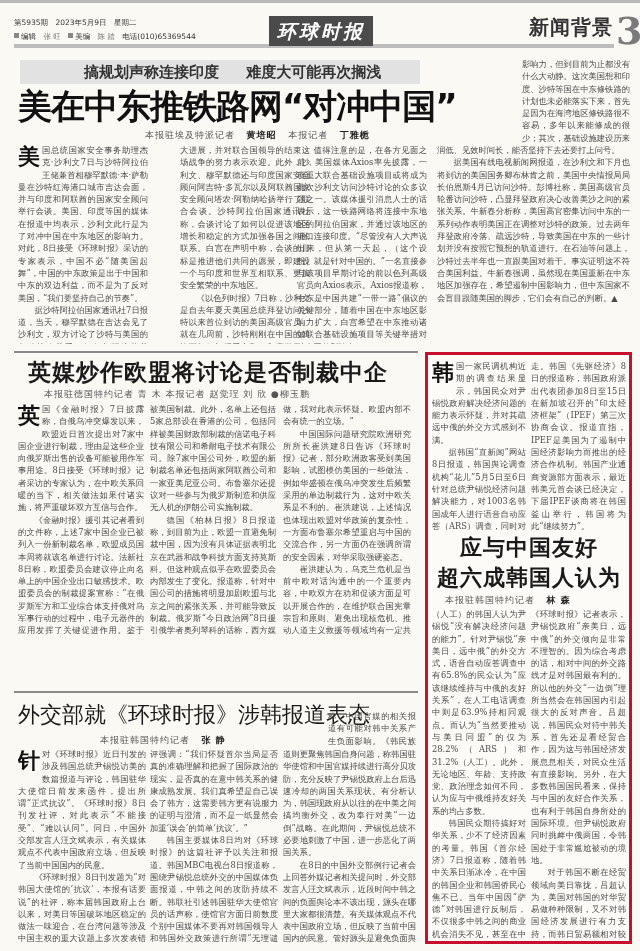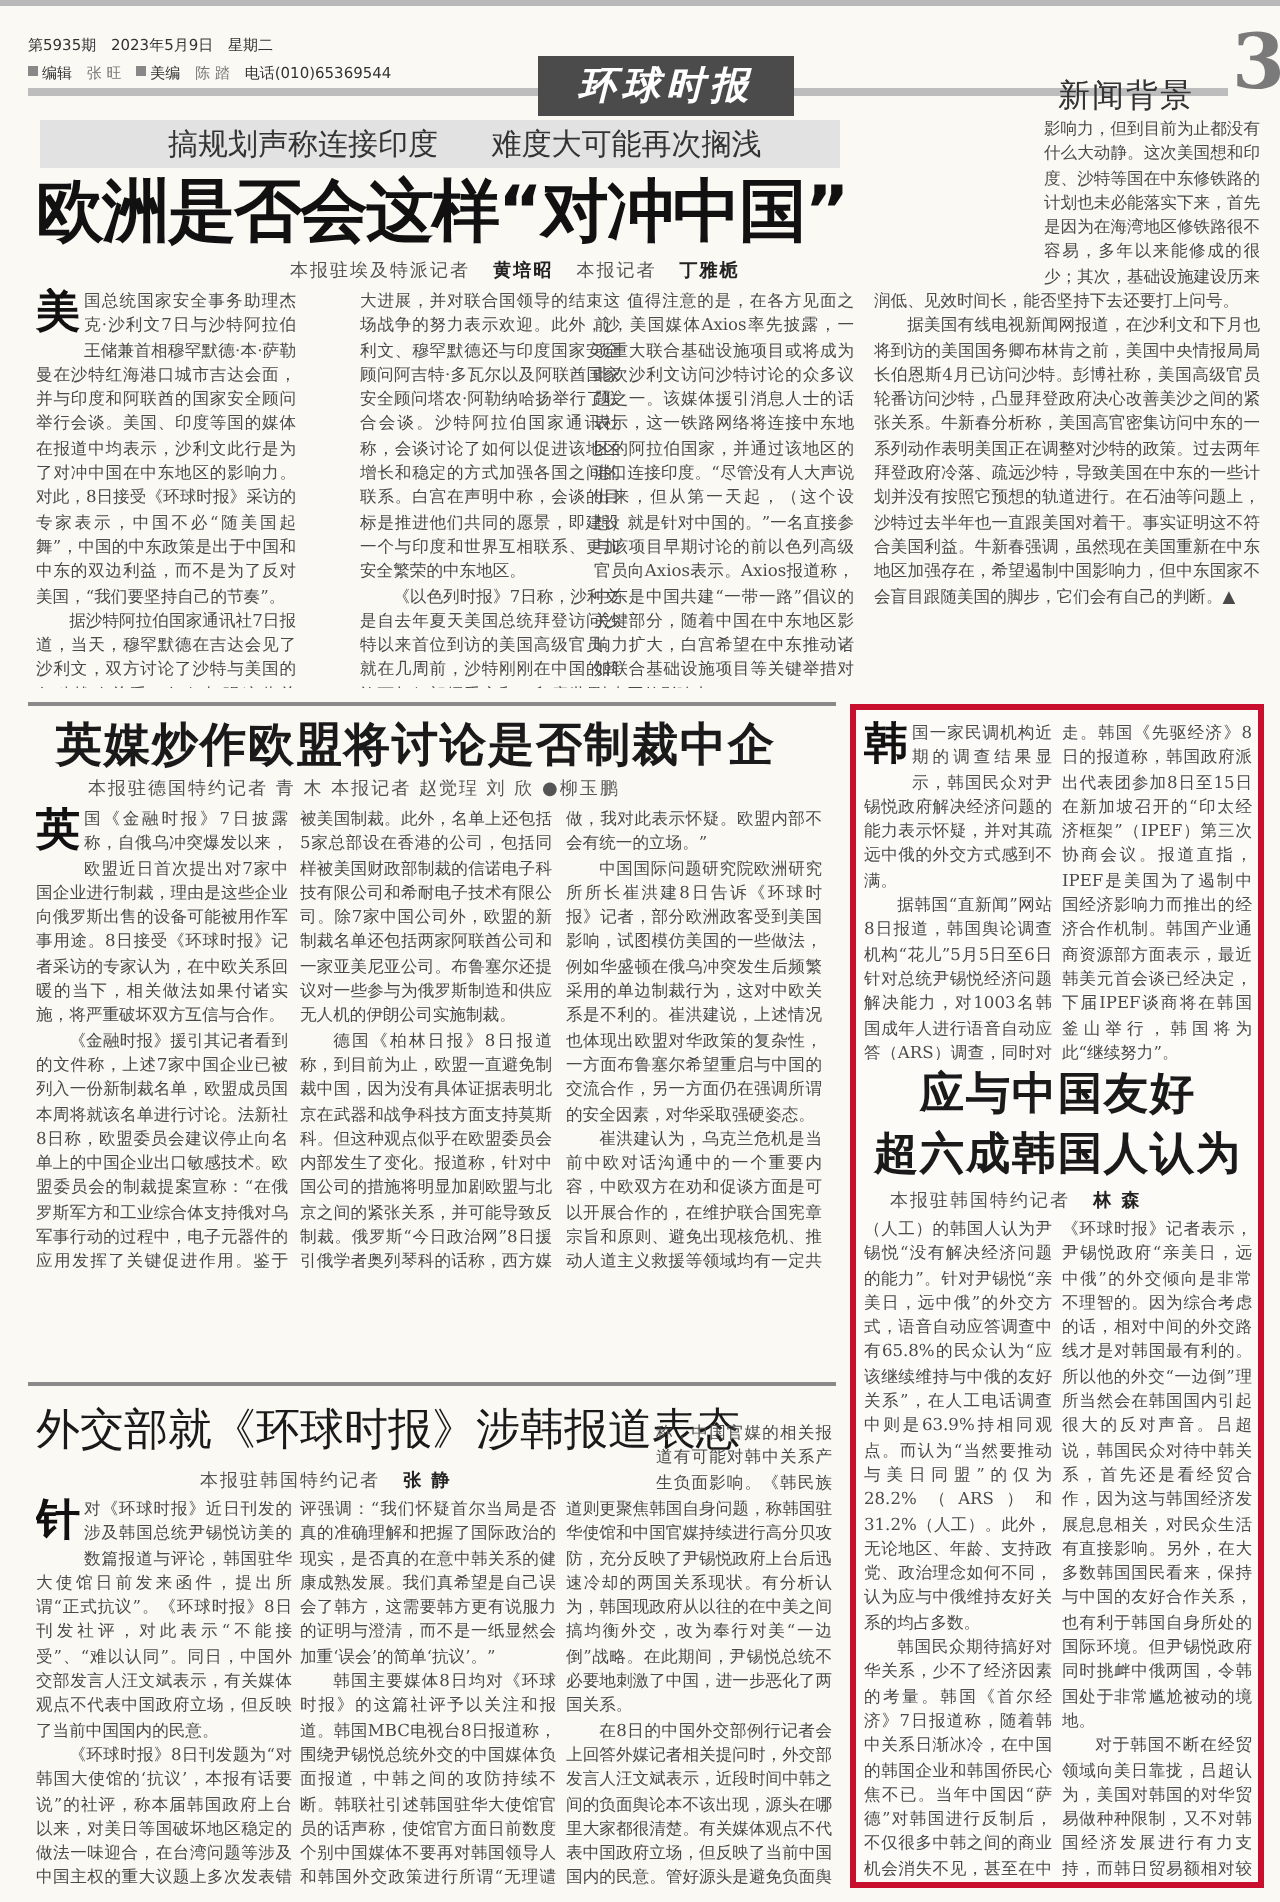--- a/index.html
+++ b/index.html
@@ -4,25 +4,25 @@
 <style>
   * { box-sizing: border-box; margin: 0; padding: 0; }
   body { width: 640px; height: 951px; background: #fbf9f4; font-family: "DejaVu Serif", serif; color: #3a3a3a; overflow: hidden; position: relative; }
   .topbar { position: absolute; left: 0; top: 0; width: 640px; height: 3px; background: #b9b9b9; }
   .masthead { position: absolute; left: 14px; top: 14px; width: 612px; height: 36px; }
   .mh-meta { position: absolute; left: 0; top: 2px; font-family: "DejaVu Sans", sans-serif; font-size: 7.5px; line-height: 14px; color: #333; white-space: nowrap; }
   .mh-meta span { margin-right: 5px; }
   .mh-meta .sq { display: inline-block; width: 5px; height: 5px; background: #888; margin-right: 2px; vertical-align: 1px; }
   .mh-meta .gray { color: #777; }
   .mh-rule { position: absolute; left: 0; top: 30px; width: 600px; height: 4px; background: #bdbdbd; }
-  .logo { position: absolute; left: 255px; top: 2px; width: 128px; height: 30px; background: #4b4b4b; color: #fff; font-family: "DejaVu Serif", serif; font-weight: bold; font-style: italic; font-size: 19px; letter-spacing: 3px; line-height: 30px; text-align: center; margin-top: 12px; }
-  .section-name { position: absolute; left: 515px; top: 24px; font-size: 16px; font-weight: normal; color: #333; letter-spacing: 1px; }
+  .logo { position: absolute; left: 255px; top: 2px; width: 104px; height: 30px; background: #4b4b4b; color: #fff; font-family: "DejaVu Serif", serif; font-weight: bold; font-style: italic; font-size: 19px; letter-spacing: 3px; line-height: 30px; text-align: center; }
+  .section-name { position: absolute; left: 515px; top: 0; font-size: 20px; font-weight: bold; color: #333; letter-spacing: 1px; }
   .page-num { position: absolute; left: 602px; top: -6px; font-size: 38px; font-weight: bold; color: #7a7a7a; font-family: "DejaVu Serif", serif; }
 
-  .art1-subhead { position: absolute; left: 20px; top: 60px; width: 400px; height: 24px; background: #e2e2e2; font-size: 15px; font-weight: normal; color: #333; line-height: 24px; padding-left: 64px; word-spacing: 22px; white-space: nowrap; }
+  .art1-subhead { position: absolute; left: 20px; top: 60px; width: 400px; height: 24px; background: #e2e2e2; font-size: 15px; font-weight: bold; color: #333; line-height: 24px; padding-left: 64px; word-spacing: 22px; white-space: nowrap; }
   .art1-title { position: absolute; left: 18px; top: 84px; width: 470px; font-family: "DejaVu Sans", sans-serif; font-weight: bold; font-size: 34px; color: #111; letter-spacing: -1px; line-height: 44px; white-space: nowrap; }
   .byline { font-size: 9px; color: #555; letter-spacing: 1px; white-space: nowrap; }
   .byline b { color: #222; font-weight: bold; }
   .art1-byline { position: absolute; left: 145px; top: 129px; }
 
   .col { position: absolute; font-size: 8.3px; line-height: 12.3px; color: #4a4a4a; text-align: justify; overflow: hidden; }
   .col p { text-indent: 2em; }
   .col p.noindent { text-indent: 0; }
   .dropcap { float: left; font-family: "DejaVu Sans", sans-serif; font-weight: bold; font-size: 22px; line-height: 24px; color: #111; margin-right: 2px; margin-top: 1px; }
 
@@ -58,21 +58,21 @@
       <span>电话(010)65369544</span>
     </div>
   </div>
   <div class="mh-rule"></div>
   <div class="logo">环球时报</div>
   <div class="section-name">新闻背景</div>
   <div class="page-num">3</div>
 </div>
 
 <div class="art1-subhead">搞规划声称连接印度 难度大可能再次搁浅</div>
-<div class="art1-title">欧洲是否会这样“对冲中国”</div>
+<div class="art1-title">美在中东推铁路网“对冲中国”</div>
 <div class="byline art1-byline">
   <span>本报驻埃及特派记者</span>&nbsp;&nbsp;
   <b>黄培昭</b>&nbsp;&nbsp;
   <span>本报记者</span>&nbsp;&nbsp;
   <b>丁雅栀</b>
 </div>
 <div class="col" style="left:18px;top:144px;width:130px;height:200px;">
   <span class="dropcap">美</span>
   <p class="noindent">国总统国家安全事务助理杰克·沙利文7日与沙特阿拉伯王储兼首相穆罕默德·本·萨勒曼在沙特红海港口城市吉达会面，并与印度和阿联酋的国家安全顾问举行会谈。美国、印度等国的媒体在报道中均表示，沙利文此行是为了对冲中国在中东地区的影响力。对此，8日接受《环球时报》采访的专家表示，中国不必“随美国起舞”，中国的中东政策是出于中国和中东的双边利益，而不是为了反对美国，“我们要坚持自己的节奏”。</p>
   <p>据沙特阿拉伯国家通讯社7日报道，当天，穆罕默德在吉达会见了沙利文，双方讨论了沙特与美国的各种战略关系，如何加强这些关系，以及共同关心的地区和国际议题。白宫在一份声明中写道，在与穆罕默德的会谈中，沙利文回顾了进一步巩固也门停火谈判的重</p>

